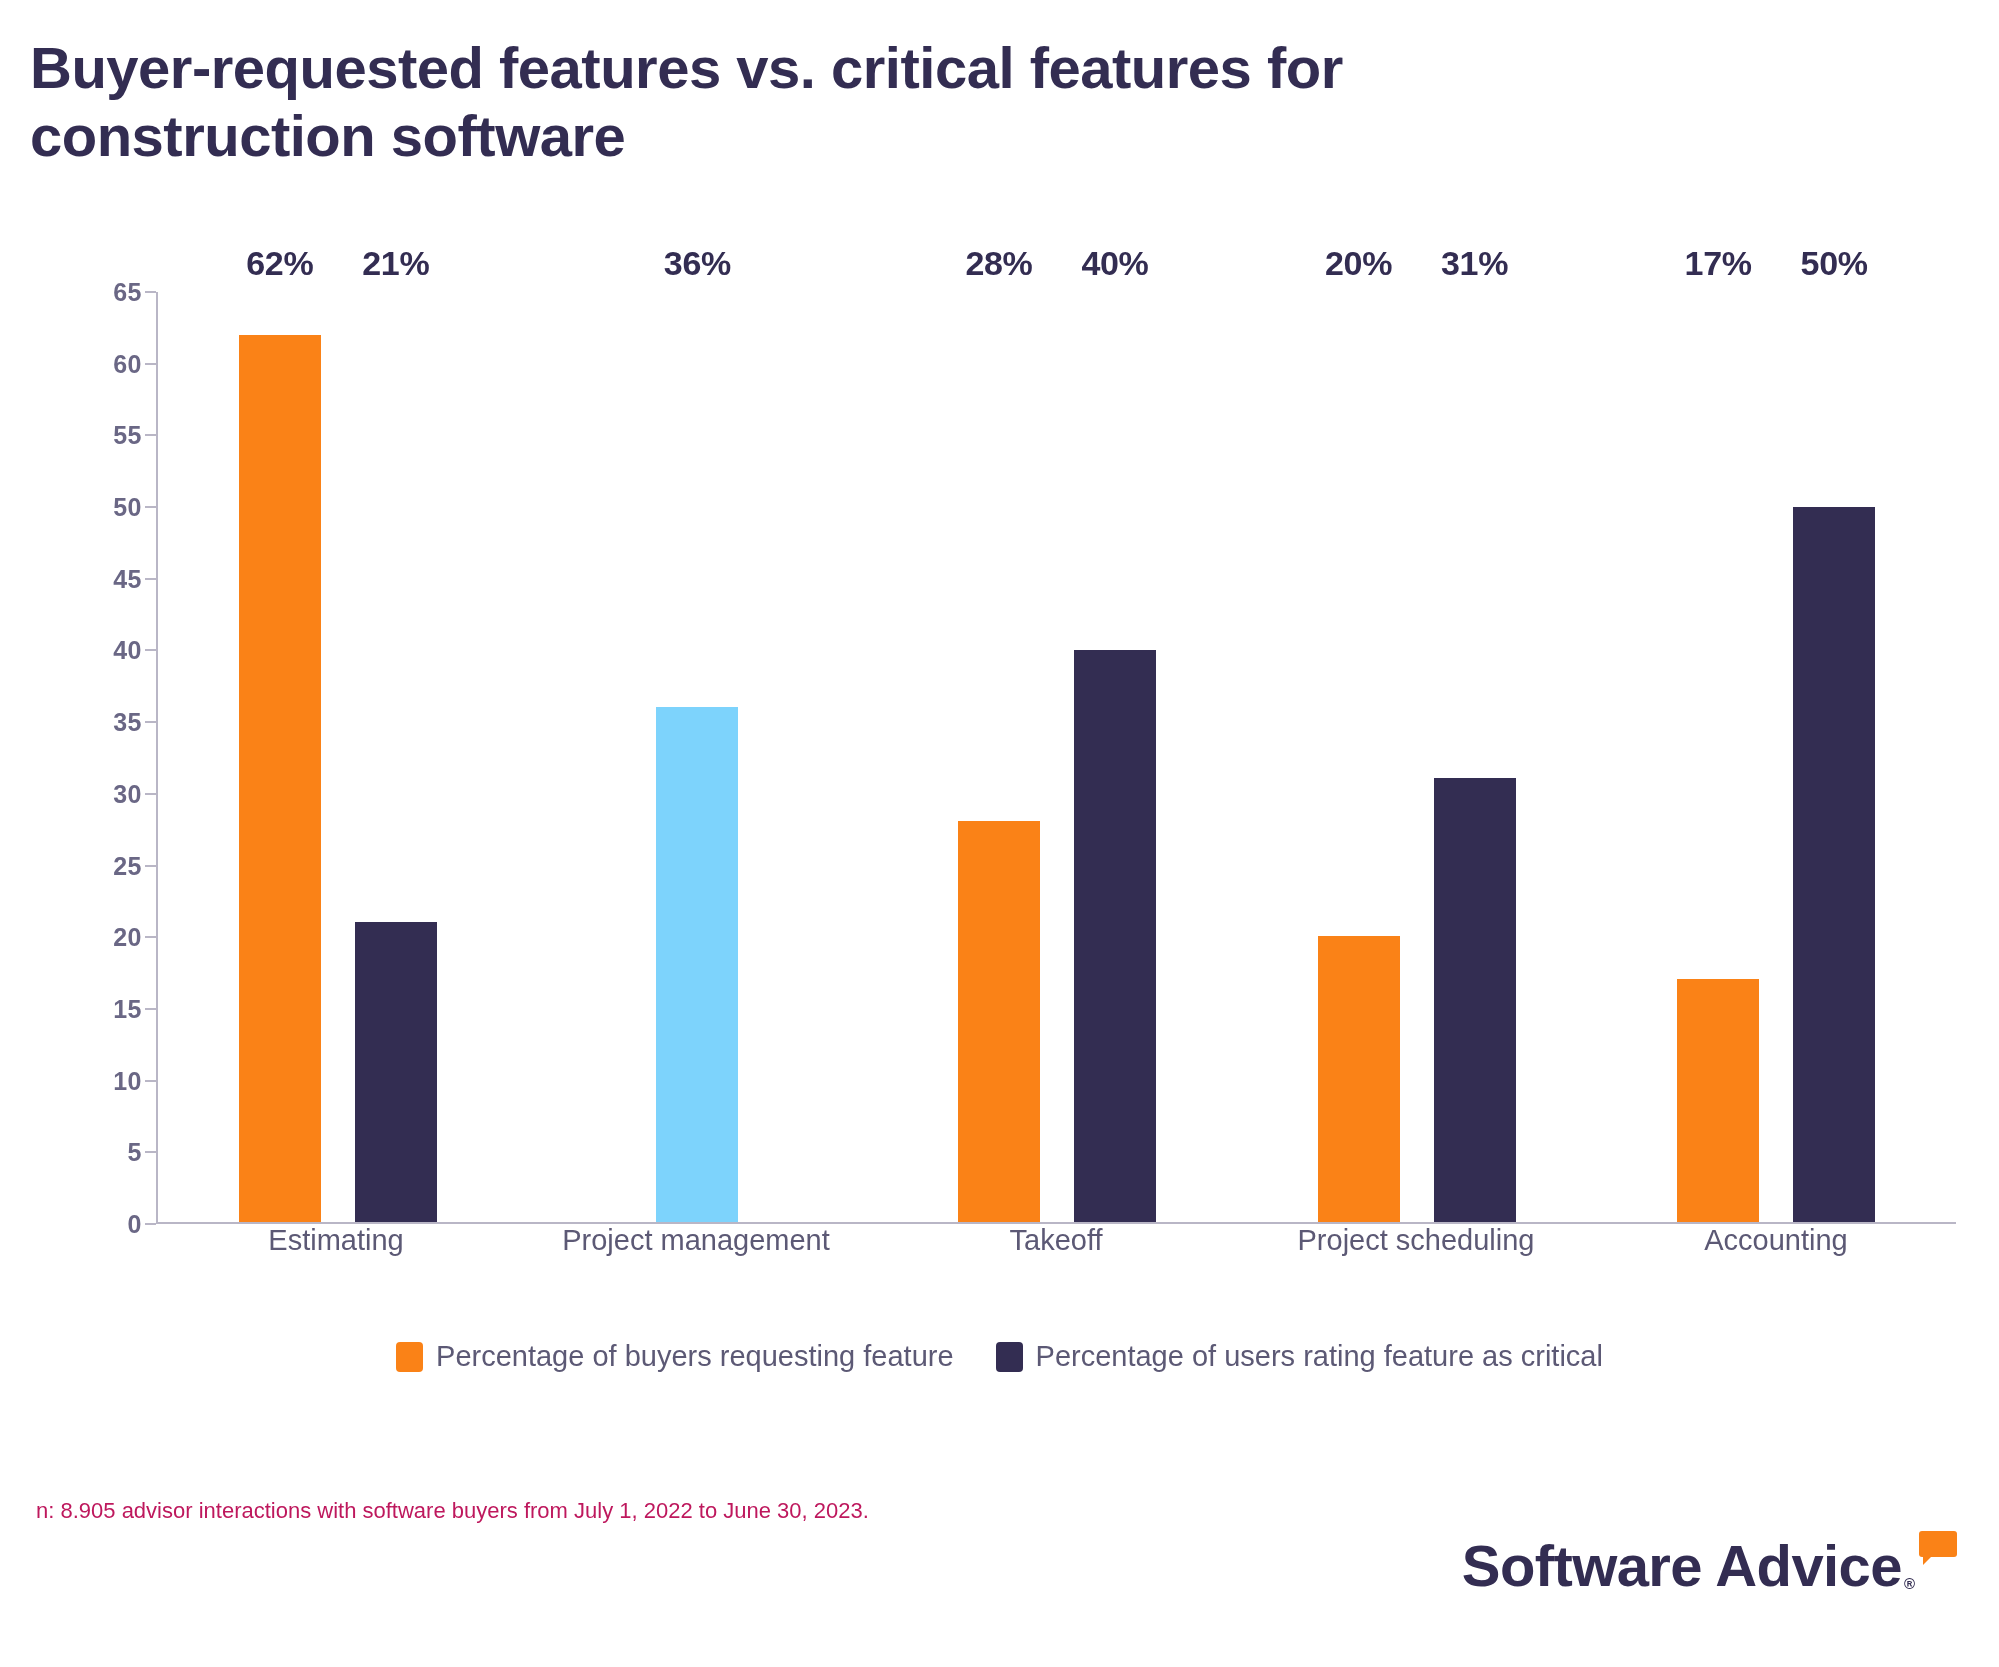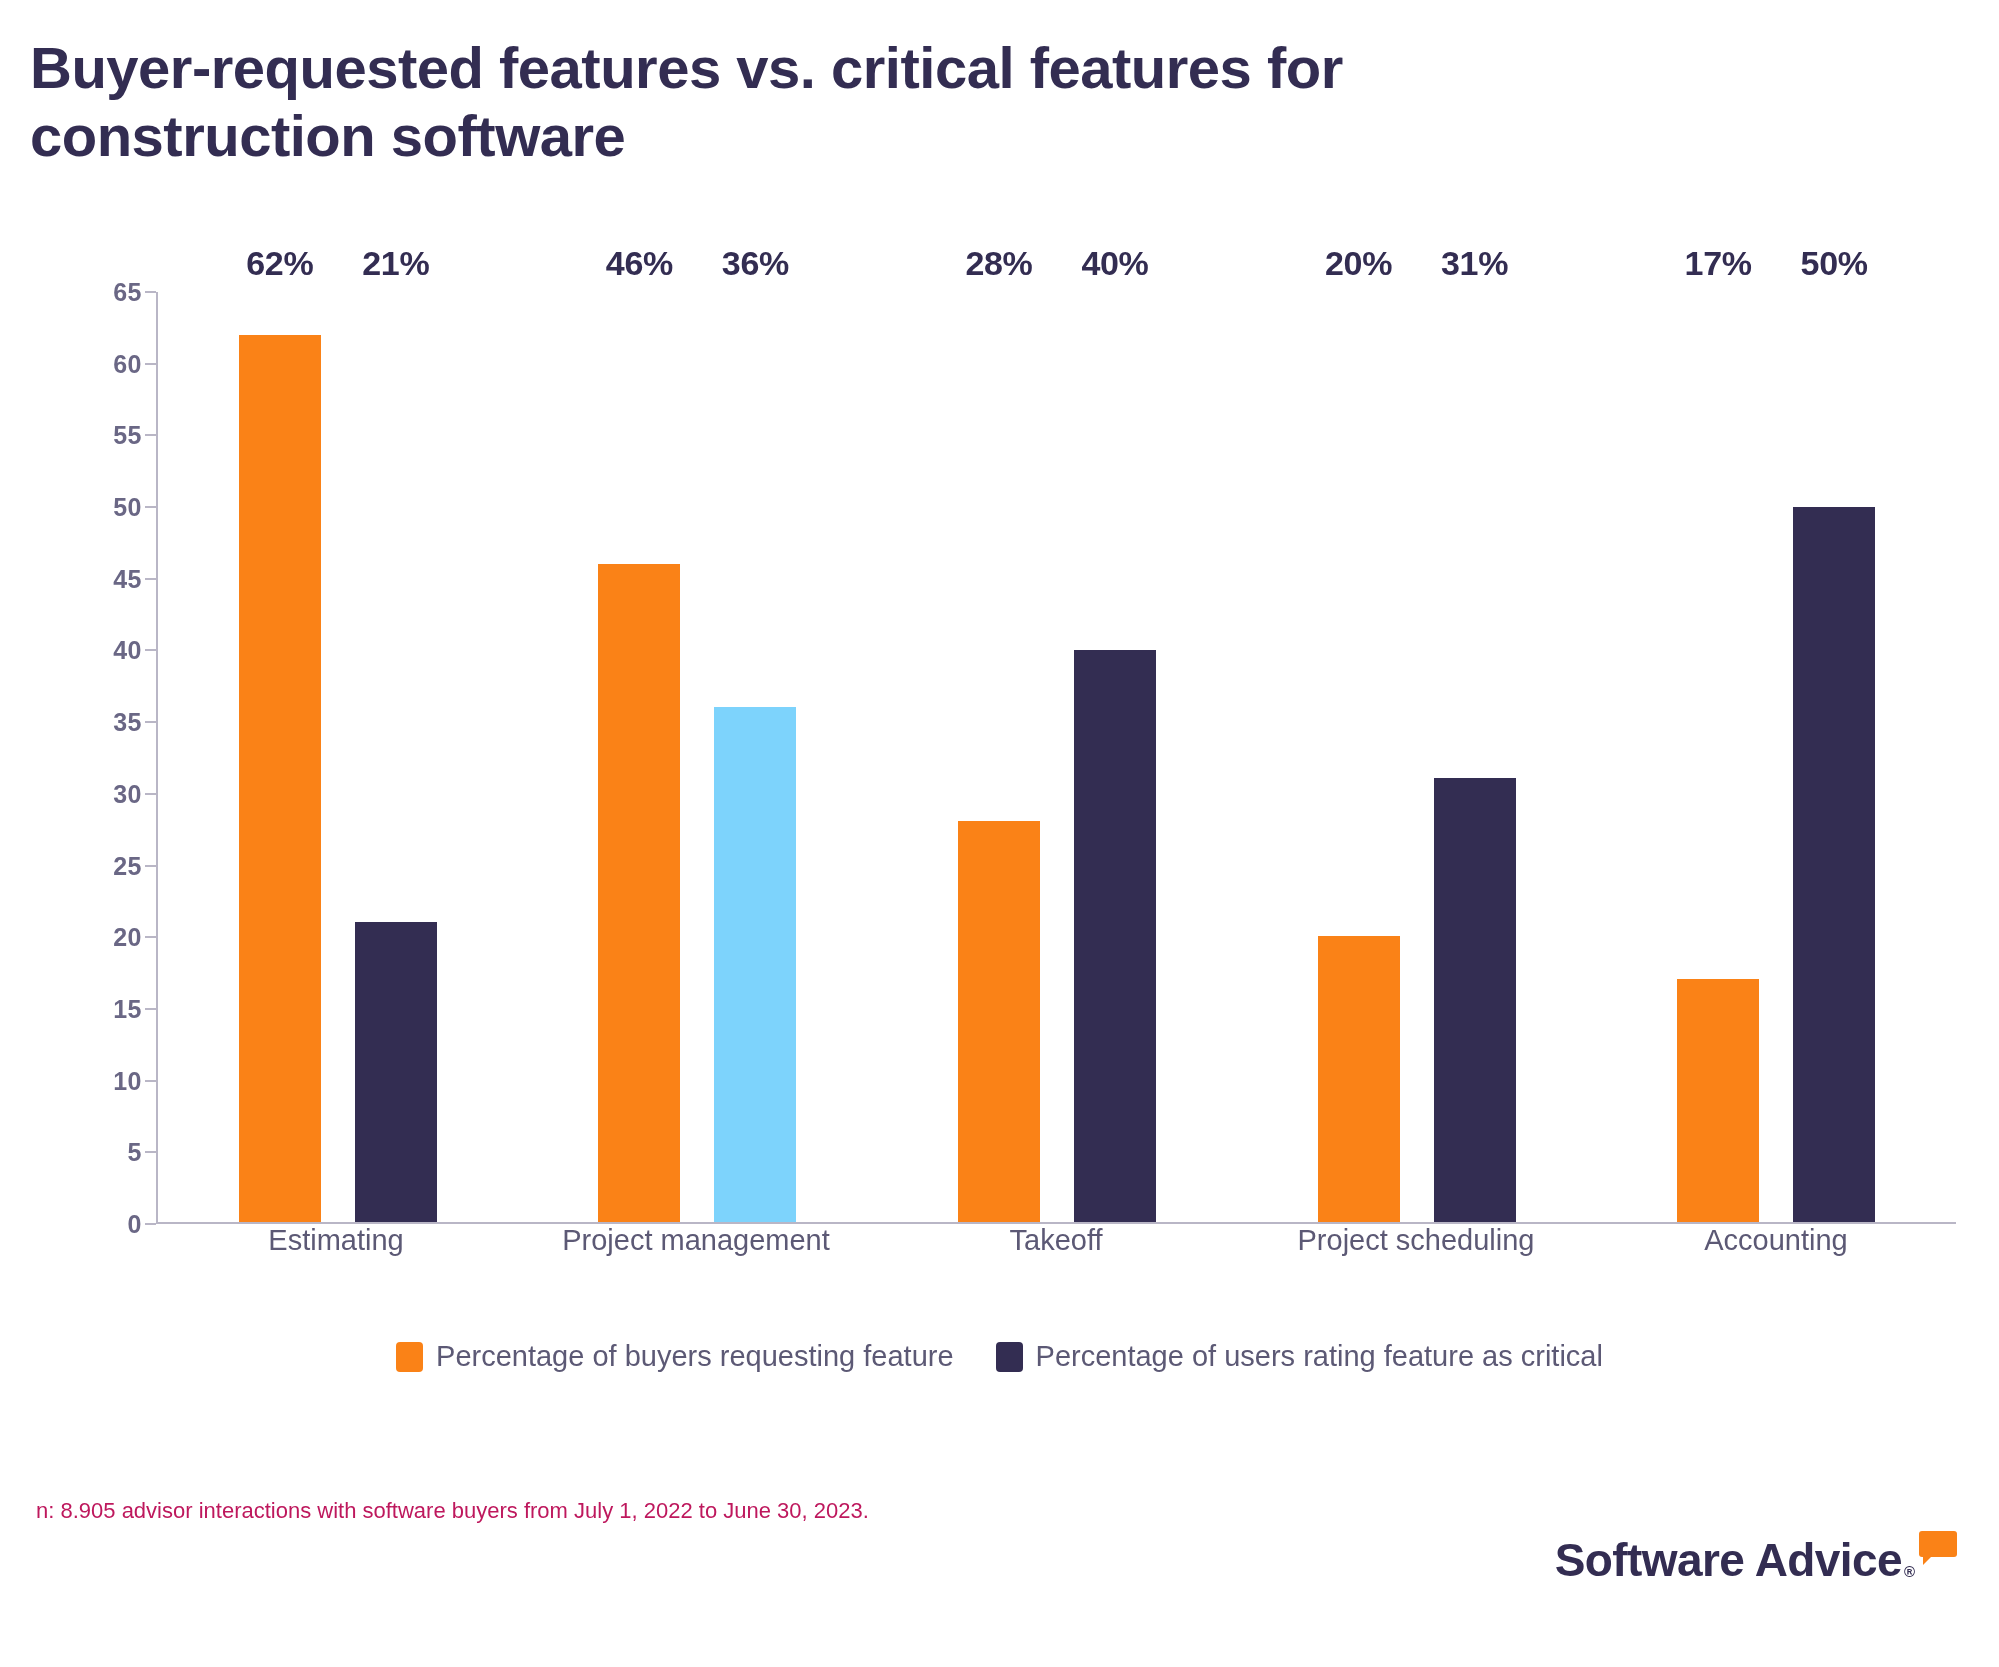--- a/index.html
+++ b/index.html
@@ -183,21 +183,21 @@
 
   
   .logo {
     position: absolute;
     right: 42px;
     top: 1537px;
     display: flex;
     align-items: flex-start;
   }
   .logo-text {
-    font-size: 46px;
+    font-size: 58px;
     font-weight: 700;
     color: #332D52;
     letter-spacing: -0.6px;
     line-height: 1;
     white-space: nowrap;
   }
   .logo-reg {
     font-size: 15px;
     font-weight: 700;
     color: #332D52;
@@ -274,25 +274,20 @@
             </div>
           </div>
           <div class="bar-wrap">
             <div class="bar series-1" style="height: 32.3077%; background: rgb(51, 45, 82);">
               <div class="bar-label">21%</div>
             </div>
           </div>
         </div>
         <div class="group">
           <div class="bar-wrap">
-            <div class="bar series-0" style="height: 70.7692%; background: rgb(250, 130, 23);">
-              <div class="bar-label">46%</div>
-            </div>
-          </div>
-          <div class="bar-wrap">
             <div class="bar series-1" style="height: 55.3846%; background: #7dd3fc;">
               <div class="bar-label">36%</div>
             </div>
           </div>
         </div>
         <div class="group">
           <div class="bar-wrap">
             <div class="bar series-0" style="height: 43.0769%; background: rgb(250, 130, 23);">
               <div class="bar-label">28%</div>
             </div>

